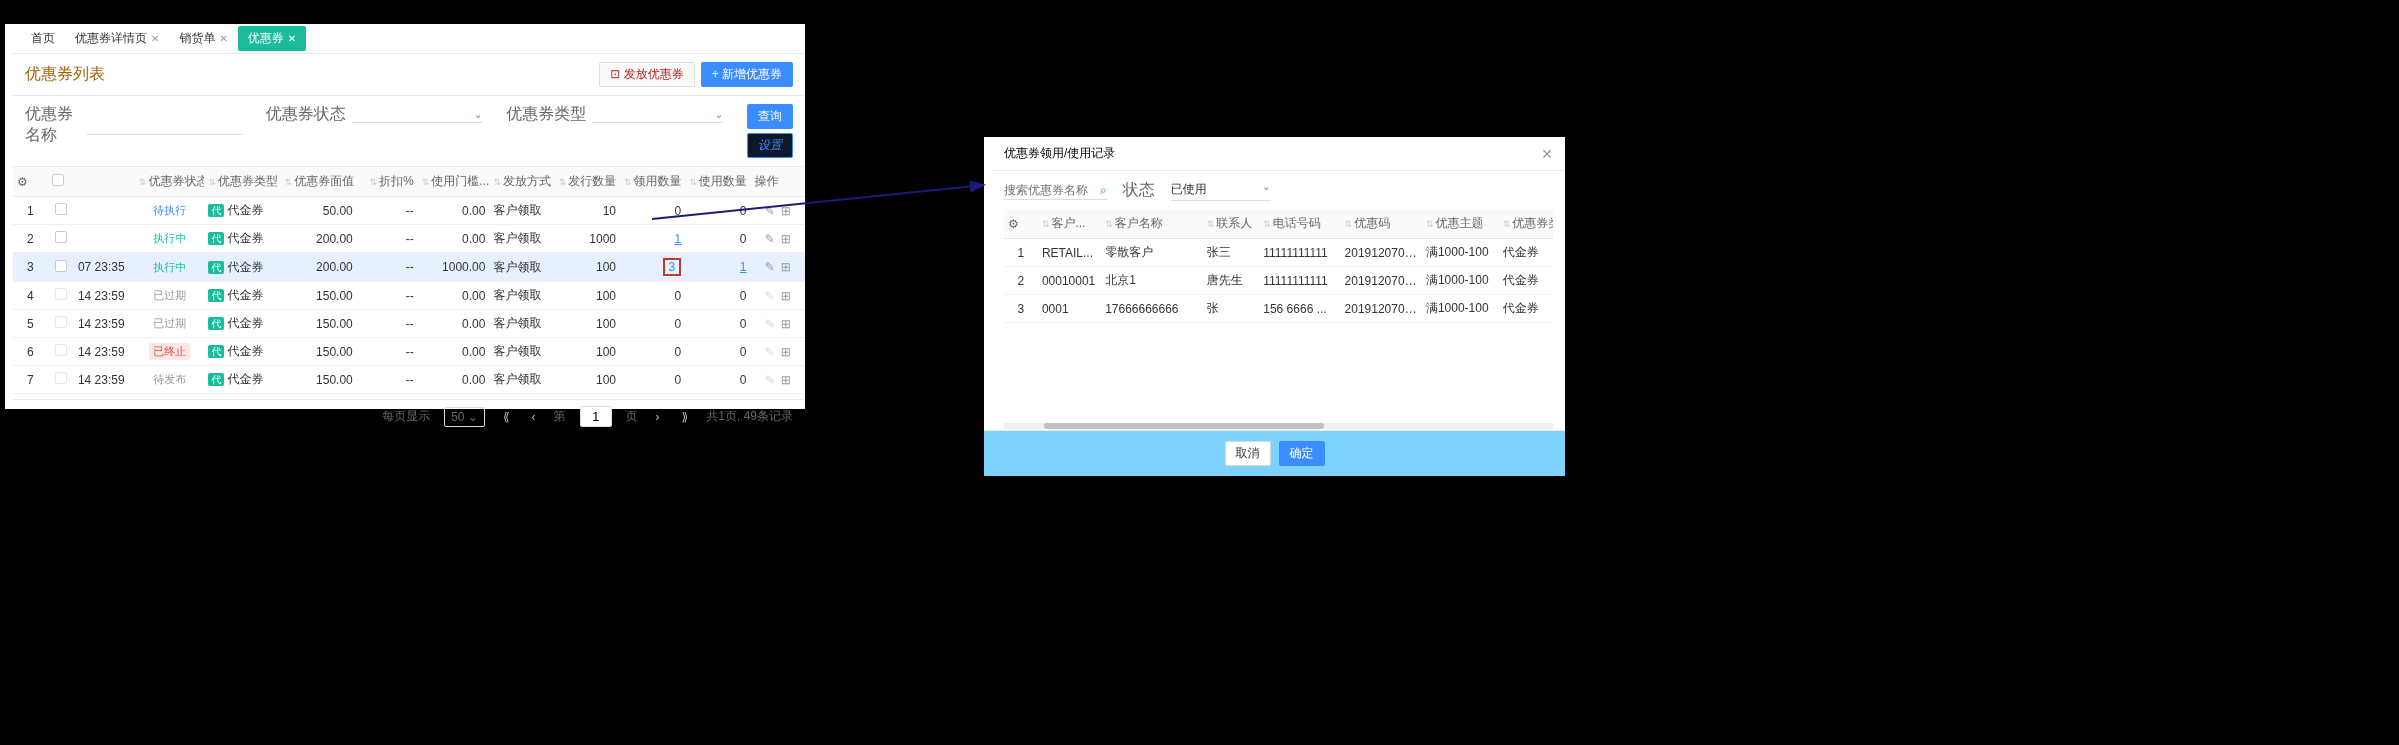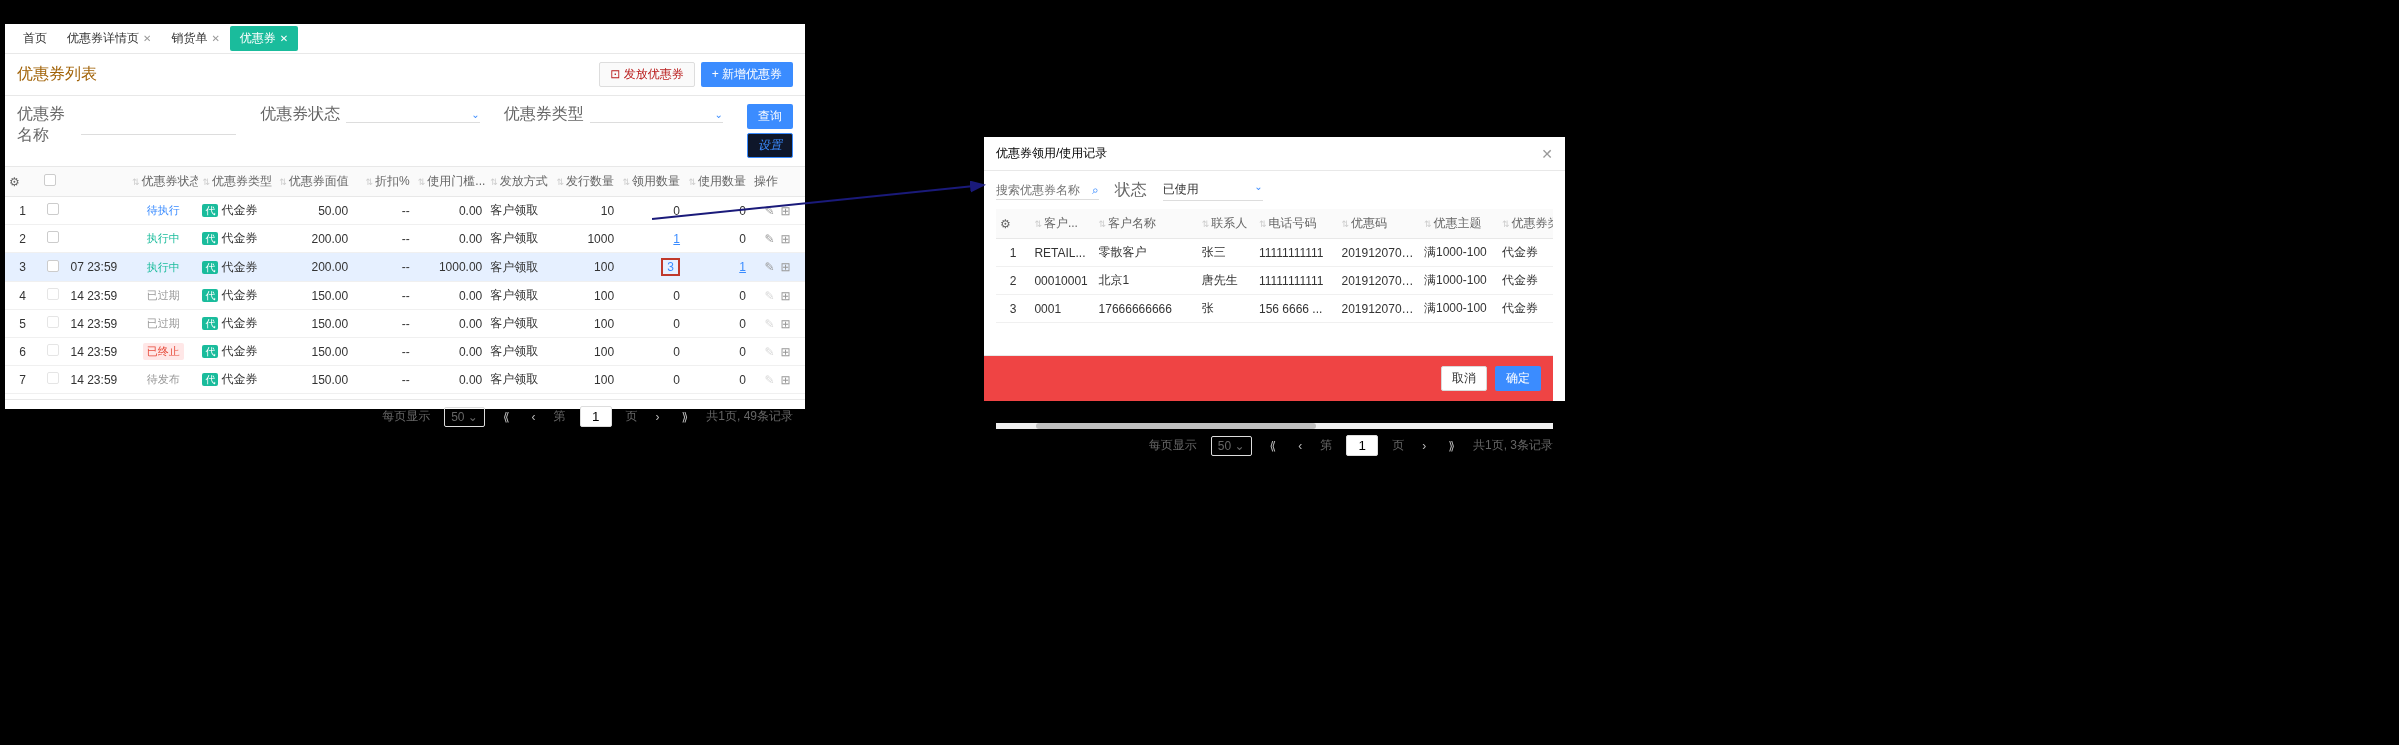--- a/index.html
+++ b/index.html
@@ -1,19 +1,19 @@
 <!DOCTYPE html>
 <html><head>
 <meta charset="utf-8">
 <style>
 * { margin: 0; padding: 0; box-sizing: border-box; }
 body { font-family: -apple-system, "Microsoft YaHei", sans-serif; font-size: 12px; background: #000; width: 2399px; height: 745px; position: relative; }
-.panel { background: #fff; position: absolute; }
+.panel { background: #fff; position: absolute; padding-left: 8px; }
 .panel-left { left: 5px; top: 24px; width: 800px; height: 385px; }
-.panel-right { left: 984px; top: 137px; width: 581px; height: 264px; }
+.panel-right { left: 984px; top: 137px; width: 581px; height: 339px; }
 
 .tabs { display: flex; border-bottom: 1px solid #e8e8e8; height: 30px; align-items: center; padding: 0 8px; }
 .tab { padding: 4px 10px; font-size: 12px; color: #333; display: flex; align-items: center; gap: 4px; cursor: pointer; }
 .tab.active { background: #1abc9c; color: #fff; border-radius: 2px; }
 .tab-close { font-size: 10px; color: #999; }
 .tab.active .tab-close { color: #fff; }
 
 .titlebar { display: flex; justify-content: space-between; align-items: center; padding: 8px 12px; border-bottom: 1px solid #e8e8e8; }
 .page-title { font-size: 16px; font-weight: 500; color: #a16207; }
 .title-actions { display: flex; gap: 6px; align-items: center; }
@@ -56,21 +56,21 @@
 .page-input { width: 32px; border: 1px solid #ddd; text-align: center; padding: 2px; border-radius: 2px; }
 .page-nav { color: #bbb; padding: 0 4px; cursor: pointer; }
 .select-box { border: 1px solid #ddd; padding: 2px 6px; border-radius: 2px; }
 
 .modal-title-bar { display: flex; justify-content: space-between; align-items: center; padding: 8px 12px; border-bottom: 1px solid #e8e8e8; }
 .modal-close { color: #999; font-size: 14px; cursor: pointer; }
 .modal-filters { display: flex; gap: 16px; padding: 8px 12px; align-items: center; }
 .search-box { display: flex; align-items: center; gap: 6px; border-bottom: 1px solid #ddd; padding: 2px 0; }
 .search-input { border: none; outline: none; font-size: 12px; width: 90px; }
 .search-icon { color: #3b8cff; font-size: 12px; }
-.modal-footer { display: flex; justify-content: flex-end; gap: 8px; padding: 10px 12px; border-top: 1px solid #e8e8e8; position: absolute; bottom: 0; left: 0; right: 12px; background: #ef4444; }
+.modal-footer { display: flex; justify-content: center; gap: 8px; padding: 10px 12px; border-top: 1px solid #e8e8e8; position: absolute; bottom: 0; left: 0; right: 0; background: #7dd3fc; }
 .scrollbar { height: 6px; background: #f0f0f0; position: relative; margin: 0 12px; }
 .scrollbar-thumb { position: absolute; height: 6px; background: #c0c0c0; border-radius: 3px; }
 
 .arrow-line { position: absolute; pointer-events: none; }
 .gear { font-size: 12px; color: #666; }
 </style>
 </head>
 <body>
 
 <div class="panel panel-left">
@@ -186,21 +186,21 @@
     <td class="num">0.00</td>
     <td>客户领取</td>
     <td class="num">1000</td>
     <td class="num"><span class="link">1</span></td>
     <td class="num">0</td>
     <td class="center"><span class="action-icon" style="">✎</span><span class="action-icon">⊞</span></td>
           </tr>
           <tr class="highlight">
     <td class="center">3</td>
     <td class="center"><span class="checkbox "></span></td>
-    <td>07 23:59</td>
+    <td>07 23:35</td>
     <td class="center"><span class="status-tag status-running">执行中</span></td>
     <td><span class="type-badge">代</span>代金券</td>
     <td class="num">200.00</td>
     <td class="num">--</td>
     <td class="num">1000.00</td>
     <td>客户领取</td>
     <td class="num">100</td>
     <td class="num"><span class="highlight-box">3</span></td>
     <td class="num"><span class="link">1</span></td>
     <td class="center"><span class="action-icon" style="">✎</span><span class="action-icon">⊞</span></td>

